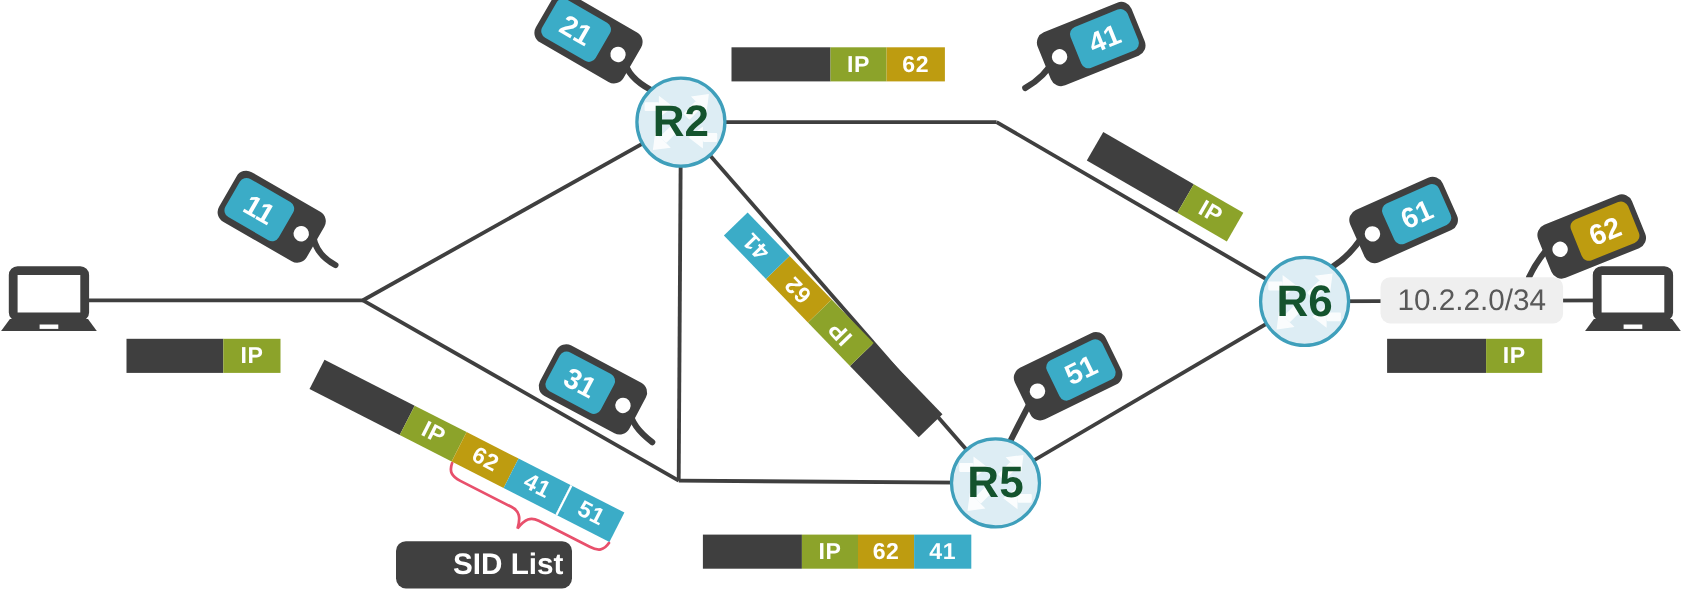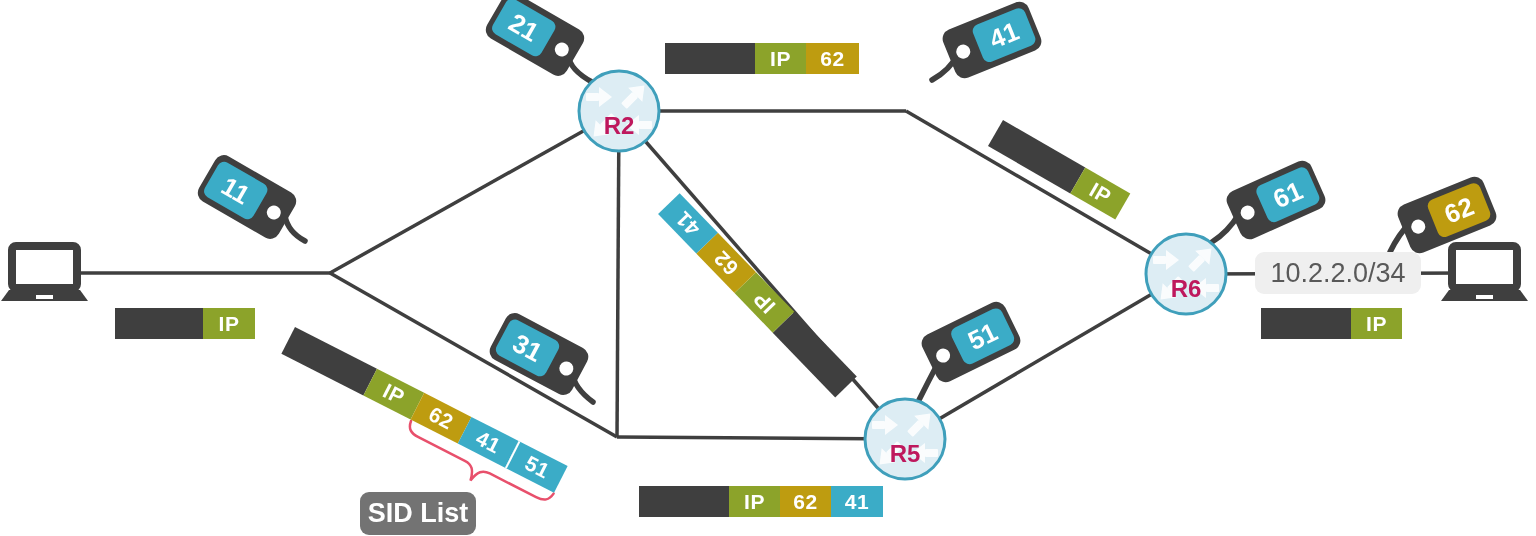--- a/index.html
+++ b/index.html
@@ -13,44 +13,44 @@
        font-weight:bold;font-size:21px;letter-spacing:.5px;}
   .seg-dark{background:#3f3f3f;}
   .seg-ip{background:#8ca32a;}
   .seg-gold{background:#be9c10;}
   .seg-teal{background:#3bacc7;}
   .seg-div{border-left:2px solid #fff;}
 
   
   .router{position:absolute;width:84px;height:84px;}
   .router svg{position:absolute;left:0;top:0;}
-  .router-label{position:absolute;left:0;top:15px;width:84px;height:84px;display:flex;
-                align-items:center;justify-content:center;font-weight:bold;font-size:24px;
-                color:#be185d;}
+  .router-label{position:absolute;left:0;top:0;width:84px;height:84px;display:flex;
+                align-items:center;justify-content:center;font-weight:bold;font-size:40px;
+                color:#14532d;}
 
   
   .tag{position:absolute;width:92px;height:52px;background:#3f3f3f;border-radius:10px;}
   .tag-plate{position:absolute;left:5px;top:6px;width:56px;height:40px;border-radius:7px;
              background:#3bacc7;color:#fff;font-weight:bold;font-size:26px;
              display:flex;align-items:center;justify-content:center;}
   .tag-hole{position:absolute;right:8px;top:50%;margin-top:-7px;width:14px;height:14px;
             background:#fff;border-radius:50%;}
   .tag-right .tag-plate{left:auto;right:5px;}
   .tag-right .tag-hole{right:auto;left:8px;}
   .tag-gold .tag-plate{background:#be9c10;}
 
   
   .net-label{position:absolute;width:166px;height:42px;background:#efefef;border-radius:9px;
              display:flex;align-items:center;justify-content:center;
              font-size:27px;color:#595959;}
 
   
-  .sid-box{position:absolute;left:360px;top:492px;width:116px;height:43px;background:#737373;
+  .sid-box{position:absolute;left:360px;top:492px;width:116px;height:43px;background:#404040;
            border-radius:9px;display:flex;align-items:center;justify-content:center;
-           color:#fff;font-weight:bold;font-size:27px;}
+           color:#fff;font-weight:bold;font-size:27px;padding-left:44px;}
 
   .laptop{position:absolute;}
 </style>
 </head>
 <body>
 
 <div class="stage">
 
   <svg class="wire-layer" width="1536" height="536" viewBox="0 0 1536 536">
     <g stroke="#3f3f3f" stroke-width="3.5" fill="none">

